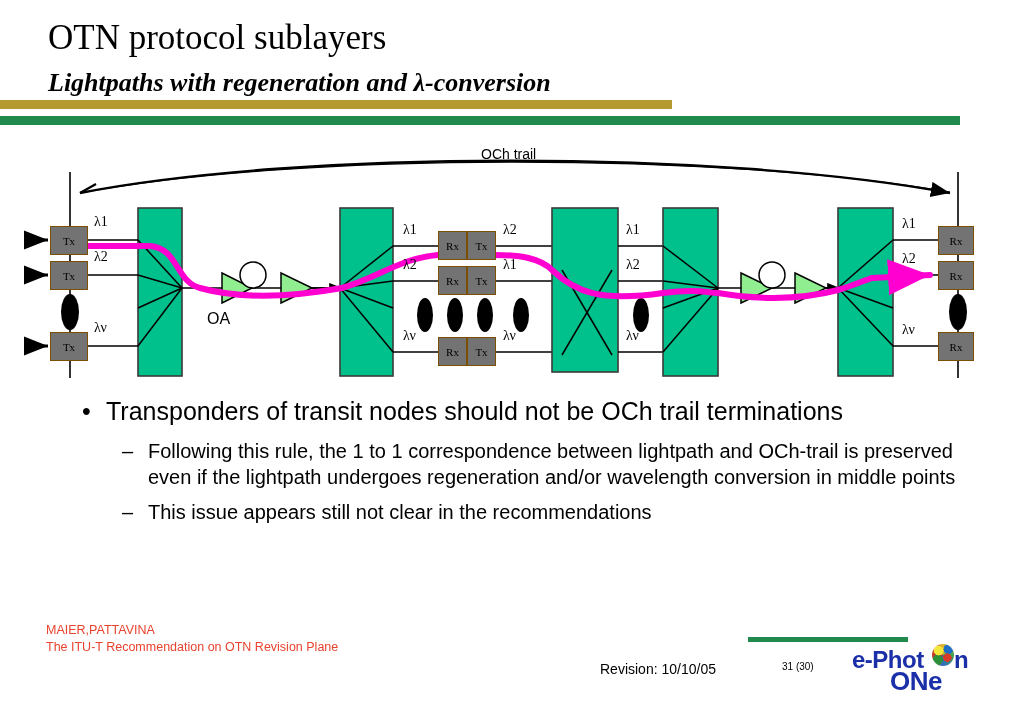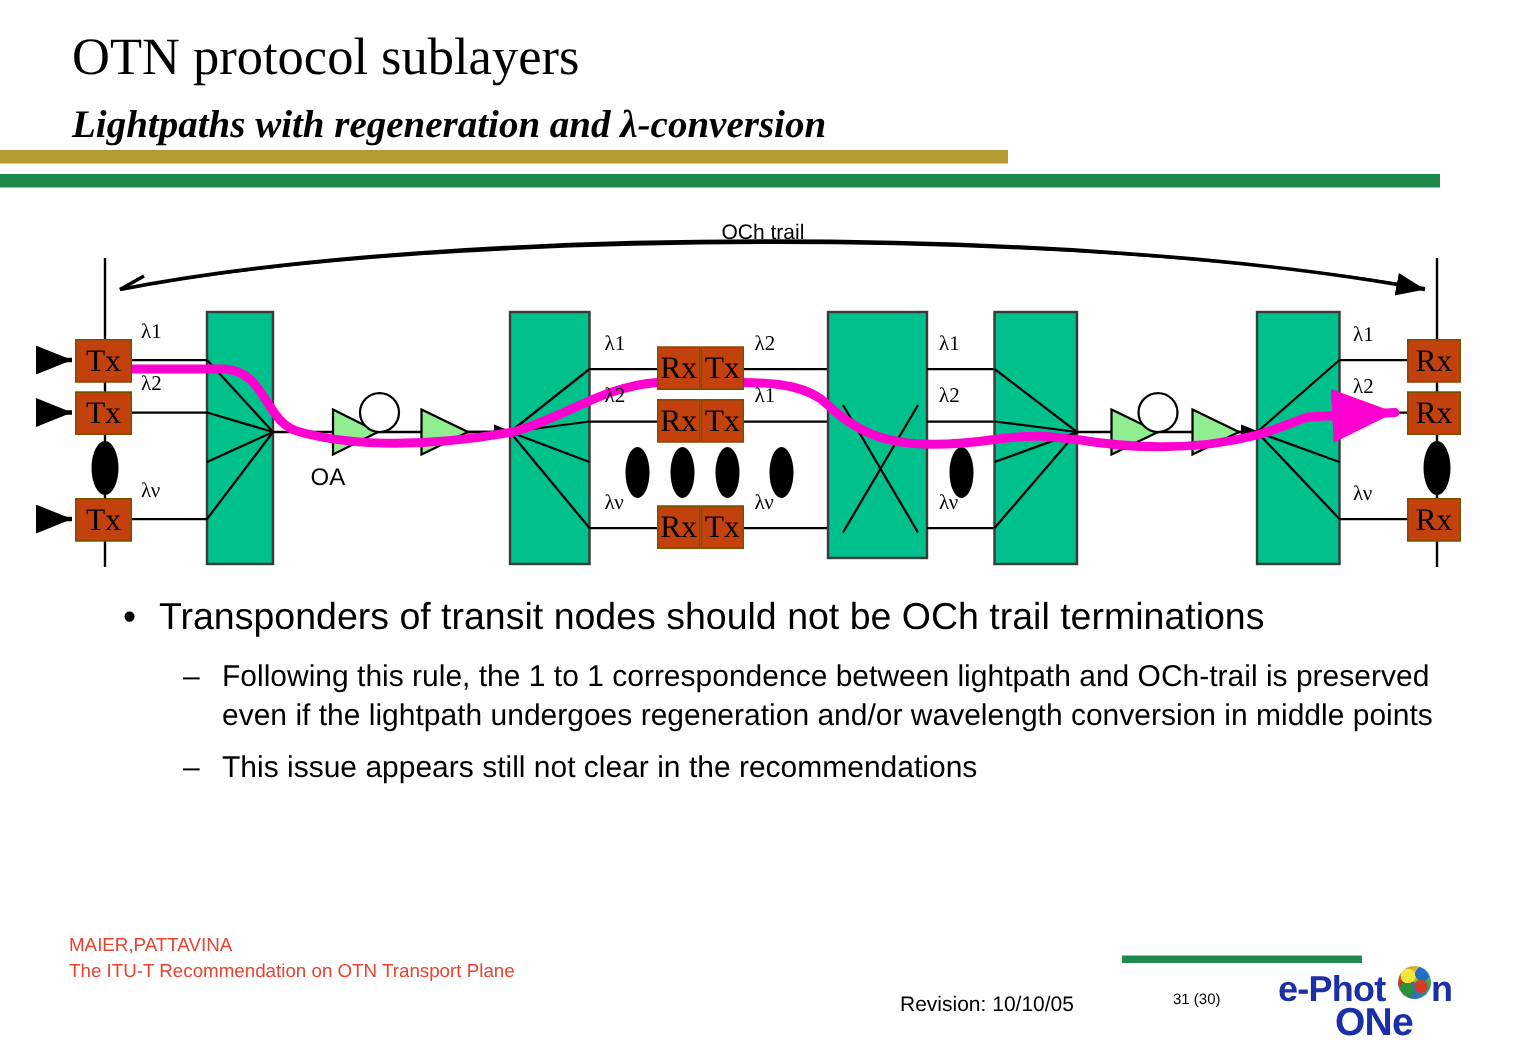--- a/index.html
+++ b/index.html
@@ -29,22 +29,22 @@
     position:absolute;left:481px;top:16px;
     font-size:14px;color:#000;white-space:nowrap;
   }
   .oa-label{
     position:absolute;left:207px;top:180px;
     font-size:16px;color:#000;white-space:nowrap;
   }
 
   
   .obox{
-    position:absolute;background:#c2410c;border:1.6px solid #7a4f00;
-    font-family:"Liberation Serif", serif;font-size:21px;color:#000;
+    position:absolute;background:#737373;border:1.6px solid #7a4f00;
+    font-family:"Liberation Serif", serif;font-size:11px;color:#000;
     display:flex;align-items:center;justify-content:center;
     box-sizing:border-box;
   }
   
   .lam{
     position:absolute;font-family:"Liberation Serif", serif;
     font-size:14px;color:#000;white-space:nowrap;
   }
 
   
@@ -260,21 +260,21 @@
       </div>
       <div class="b2">
         <span class="dash">–</span>
         <span>This issue appears still not clear in the recommendations</span>
       </div>
     </div>
   </div>
 
   <div id="footer-ref">
     <div>MAIER,PATTAVINA</div>
-    <div>The ITU-T Recommendation on OTN Transport Plane</div>
+    <div>The ITU-T Recommendation on OTN Revision Plane</div>
   </div>
 
   <div id="revision">Revision: 10/10/05</div>
   <div id="pagenum">31 (30)</div>
 
   <div id="logo-rule"></div>
   <div id="logo">
     <span class="logo-l1">e-Phot</span>
     <span class="logo-globe"></span>
     <span class="logo-l1" style="left:102px;top:0px;">n</span>

